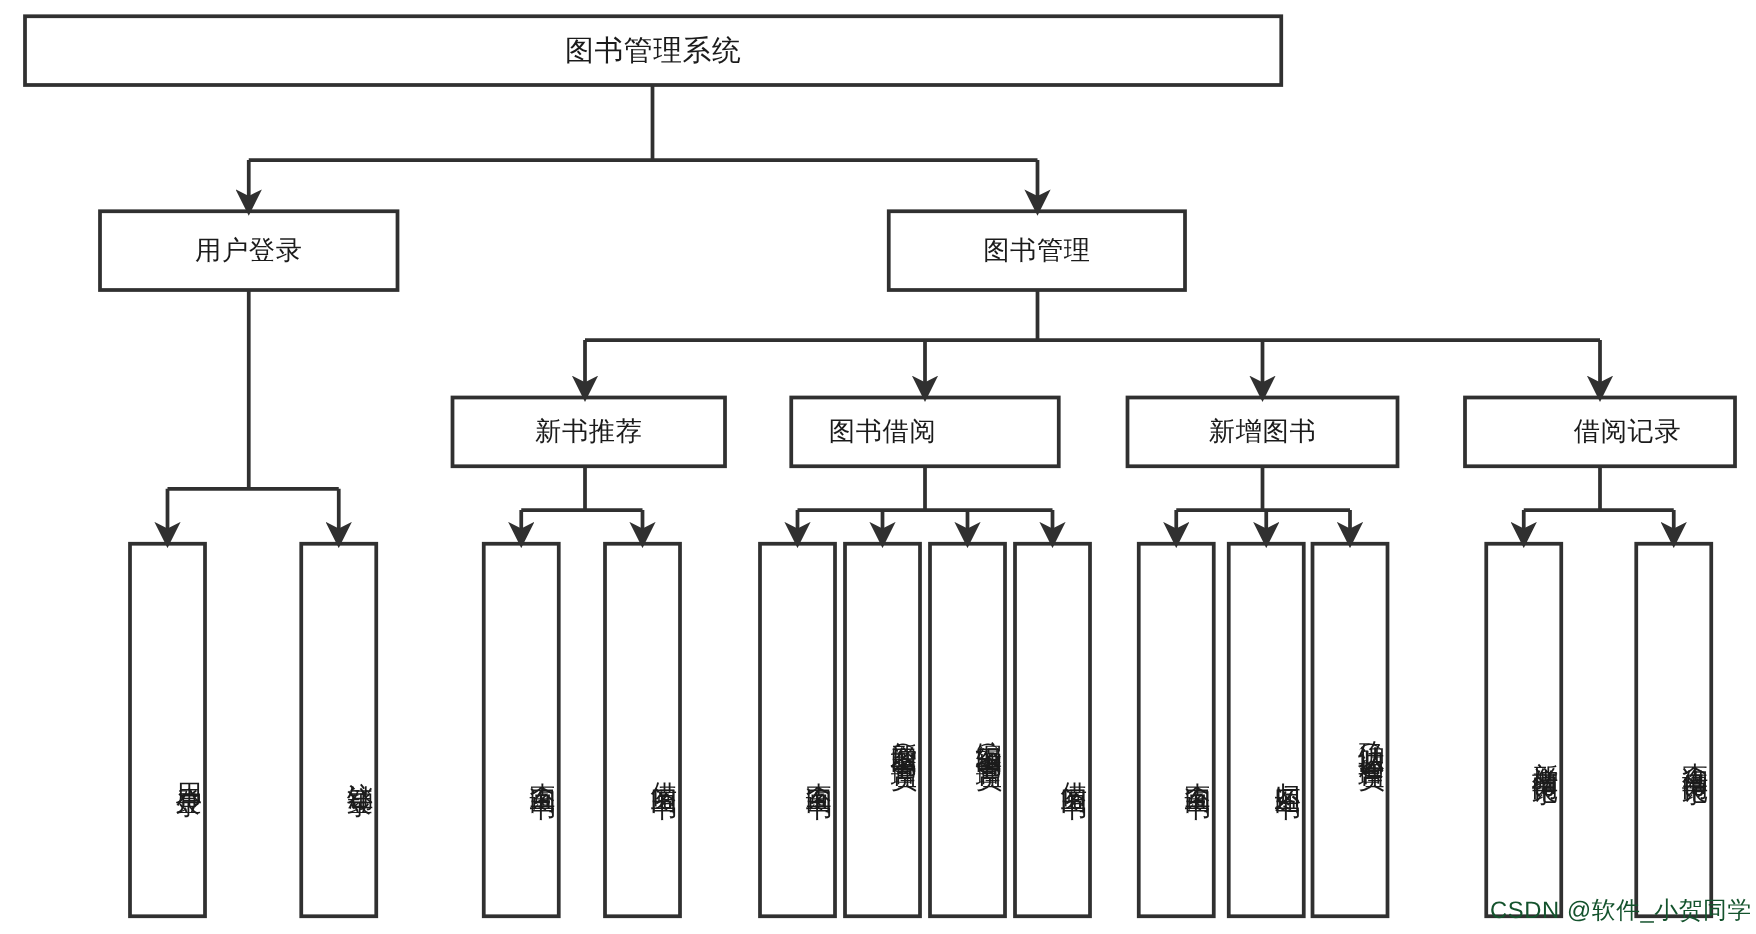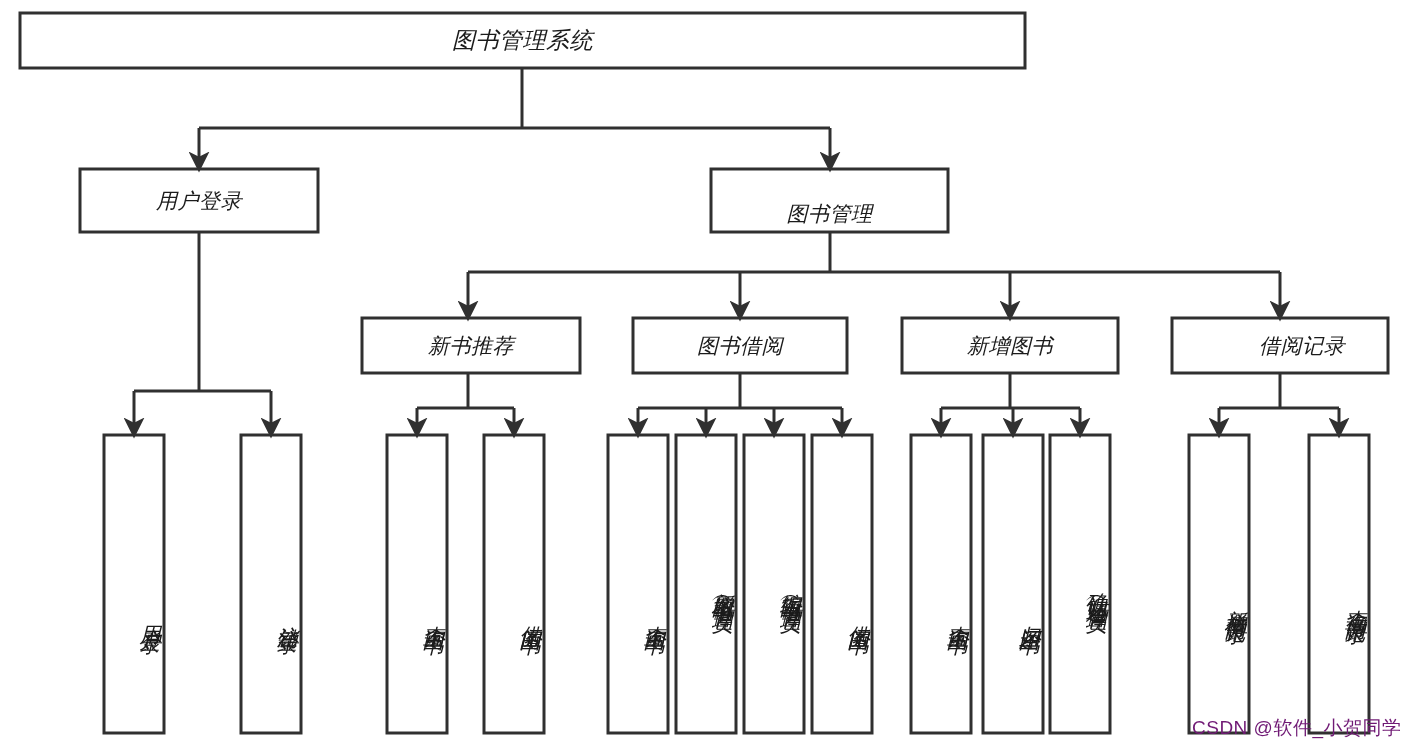--- a/index.html
+++ b/index.html
@@ -41,21 +41,20 @@
   }
   .node-label {
     position: absolute;
     display: flex;
     align-items: center;
     justify-content: center;
     color: #1b1b1b;
     font-family: "Liberation Sans", "DejaVu Sans", sans-serif;
     text-align: center;
     pointer-events: none;
-    font-style: italic;
   }
   .node-label.horizontal {
     font-size: 21px;
     line-height: 1.2;
     letter-spacing: 0.5px;
   }
   .node-label.horizontal.big {
     font-size: 23px;
   }
   .node-label.vertical {
@@ -63,21 +62,21 @@
     text-orientation: upright;
     font-size: 21px;
     letter-spacing: 3px;
     align-items: flex-start;
     justify-content: center;
     padding-top: 6px;
     box-sizing: border-box;
   }
   .watermark {
     position: absolute;
-    color: #701a75;
+    color: #14532d;
     font-size: 19px;
     font-family: "Liberation Sans", "DejaVu Sans", sans-serif;
     white-space: nowrap;
     letter-spacing: 0.5px;
   }
 </style>
 </head>
 <body>
 
 <div id="diagram-root">
@@ -154,24 +153,24 @@
 
     <path class="connector" d="M 1280 373 L 1280 408"></path>
     <path class="connector" d="M 1219 408 L 1339 408"></path>
     <path class="connector" marker-end="url(#arrow)" d="M 1219 408 L 1219 428"></path>
     <path class="connector" marker-end="url(#arrow)" d="M 1339 408 L 1339 428"></path>
   </svg>
 
   <div class="node-label horizontal big" style="left:20px; top:13px; width:1005px; height:55px;">图书管理系统</div>
 
   <div class="node-label horizontal" style="left:80px; top:169px; width:238px; height:63px;">用户登录</div>
-  <div class="node-label horizontal" style="left:711px; top:169px; width:237px; height:63px;margin-top:13px;">图书管理</div>
+  <div class="node-label horizontal" style="left:711px; top:169px; width:237px; height:63px;">图书管理</div>
 
   <div class="node-label horizontal" style="left:362px; top:318px; width:218px; height:55px;">新书推荐</div>
-  <div class="node-label horizontal" style="left:633px; top:318px; width:214px; height:55px;">图书借阅</div>
+  <div class="node-label horizontal" style="left:599px; top:318px; width:214px; height:55px;">图书借阅</div>
   <div class="node-label horizontal" style="left:902px; top:318px; width:216px; height:55px;">新增图书</div>
   <div class="node-label horizontal" style="left:1172px; top:318px; width:260px; height:55px;">借阅记录</div>
 
   <div class="node-label vertical" style="left:104px; top:490px; width:60px; height:243px;">用户登录</div>
   <div class="node-label vertical" style="left:241px; top:490px; width:60px; height:243px;">注销登录</div>
 
   <div class="node-label vertical" style="left:387px; top:490px; width:60px; height:243px;">查询图书</div>
   <div class="node-label vertical" style="left:484px; top:490px; width:60px; height:243px;">借阅图书</div>
 
   <div class="node-label vertical" style="left:608px; top:490px; width:60px; height:243px;">查询图书</div>

